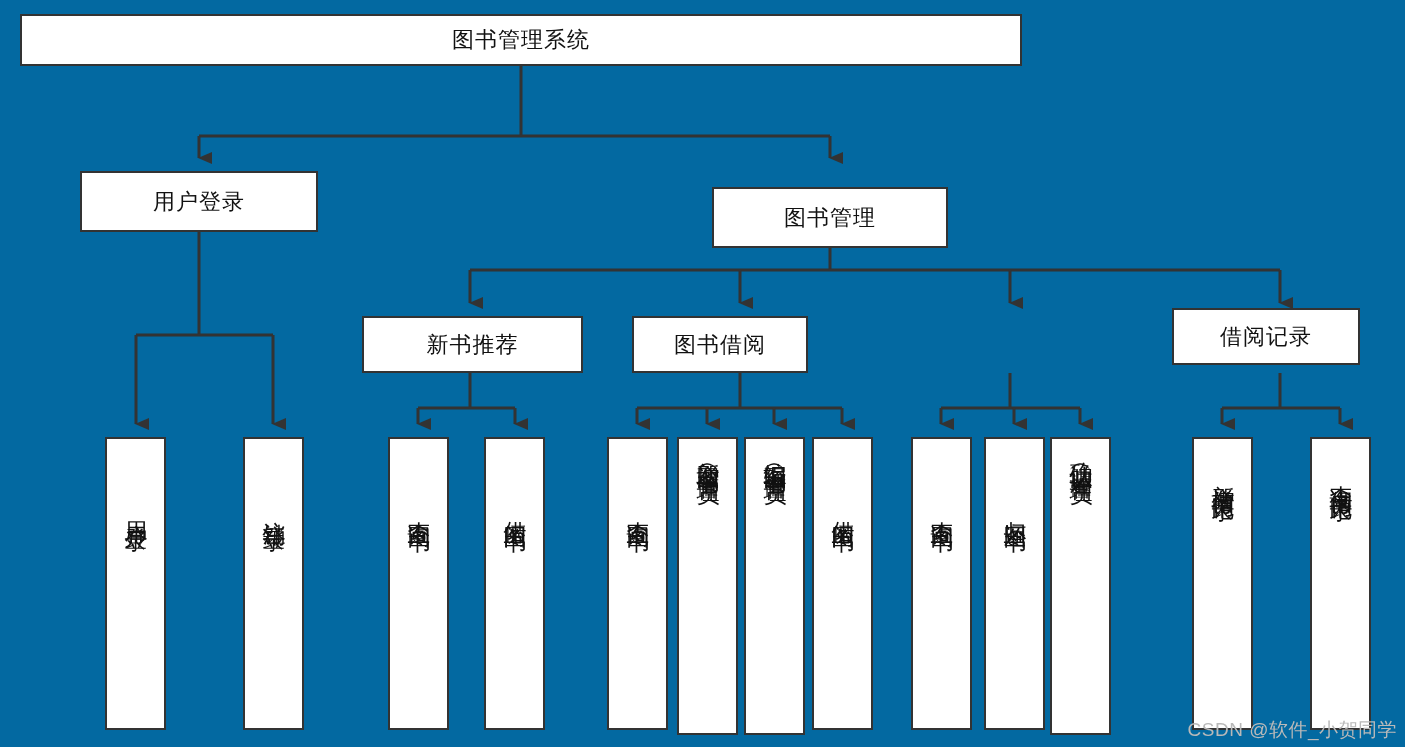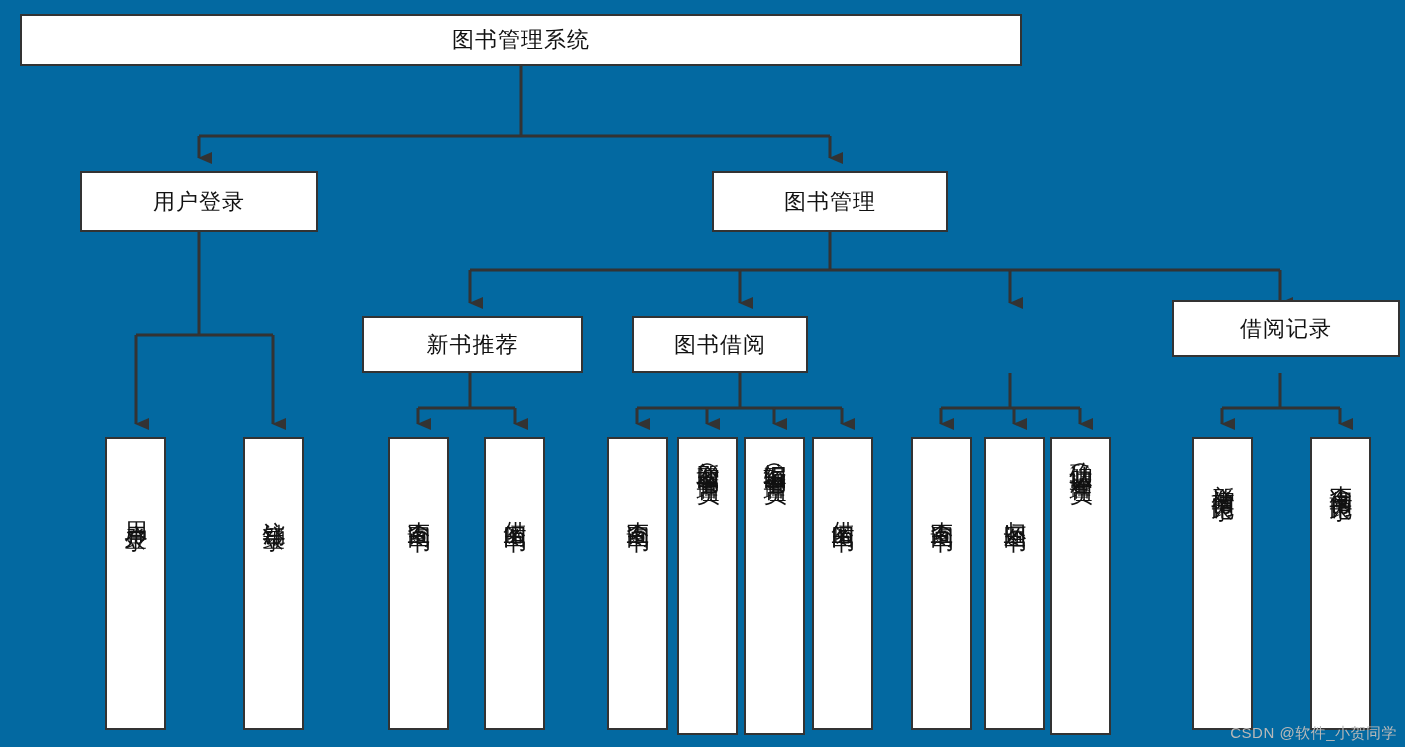--- a/index.html
+++ b/index.html
@@ -55,21 +55,21 @@
     color: #111111;
     white-space: nowrap;
   }
   .node.vertical.mid .vtext {
     
   }
   .watermark {
     position: absolute;
     right: 8px;
     bottom: 4px;
-    font-size: 15px;
+    font-size: 19px;
     color: #b9b9b9;
     letter-spacing: 0.5px;
     white-space: nowrap;
   }
 </style>
 </head>
 <body>
 
 <div id="diagram-root">
 
@@ -126,31 +126,31 @@
     </g>
   </svg>
 
   <div class="node horizontal" style="left:20px; top:14px; width:1002px; height:52px;">
     <span>图书管理系统</span>
   </div>
 
   <div class="node horizontal" style="left:80px; top:171px; width:238px; height:61px;">
     <span>用户登录</span>
   </div>
-  <div class="node horizontal" style="left:712px; top:171px; width:236px; height:61px;">
+  <div class="node horizontal" style="left:712px; top:187px; width:236px; height:61px;">
     <span>图书管理</span>
   </div>
 
   <div class="node horizontal" style="left:362px; top:316px; width:221px; height:57px;">
     <span>新书推荐</span>
   </div>
   <div class="node horizontal" style="left:632px; top:316px; width:176px; height:57px;">
     <span>图书借阅</span>
   </div>
-  <div class="node horizontal" style="left:1172px; top:300px; width:228px; height:57px;">
+  <div class="node horizontal" style="left:1172px; top:308px; width:188px; height:57px;">
     <span>借阅记录</span>
   </div>
 
   <div class="node vertical mid" style="left:105px; top:437px; width:61px; height:293px; padding-top:64px;">
     <span class="vtext">用户登录</span>
   </div>
 
   <div class="node vertical mid" style="left:243px; top:437px; width:61px; height:293px; padding-top:64px;">
     <span class="vtext">注销登录</span>
   </div>

